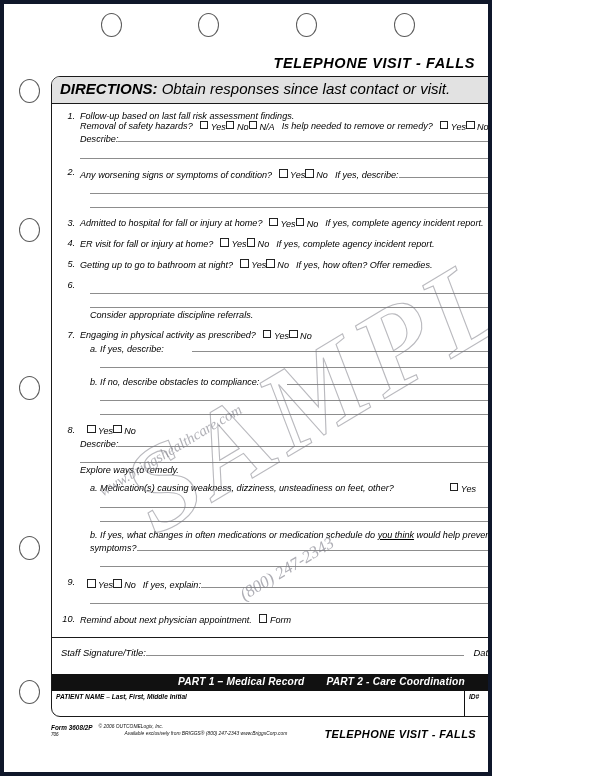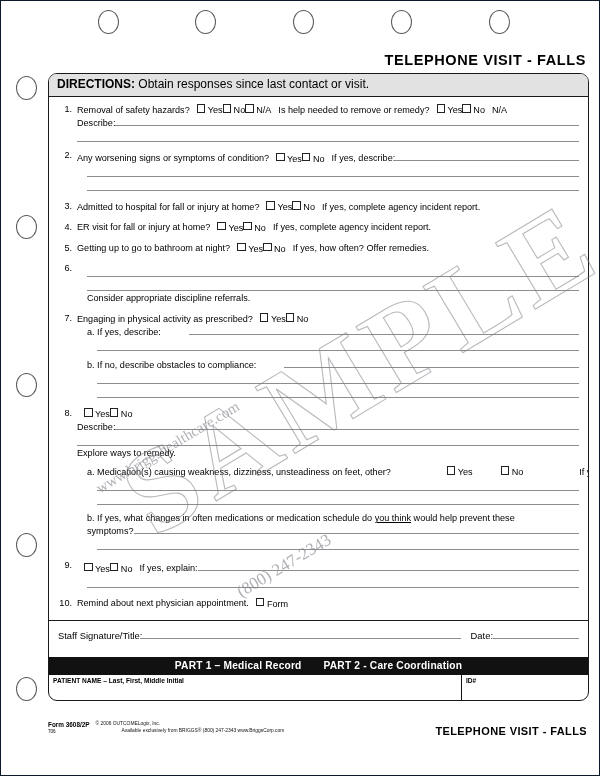--- a/index.html
+++ b/index.html
@@ -4,25 +4,26 @@
 <style>
   html,body{margin:0;padding:0;}
   body{
     width:600px;height:776px;overflow:hidden;
     background:#ffffff;
     font-family:"Liberation Sans", sans-serif;
     color:#000;
     -webkit-font-smoothing:antialiased;
   }
   .page{
-    position:relative;width:600px;height:776px;
-    border:1px solid #0f172a;
+    position:relative;width:492px;height:776px;
+    border:4px solid #0f172a;
     box-sizing:border-box;
     background:#fff;
     overflow:hidden;
+    font-style:italic;
   }
 
   
   .hole{
     position:absolute;
     width:19px;height:22px;
     border:1px solid #5a5a5a;
     border-radius:50%;
     background:#fff;
   }
@@ -42,21 +43,21 @@
     border:1.6px solid #1a1a1a;
     border-radius:9px;
     box-sizing:border-box;
     background:#fff;
     overflow:hidden;
   }
   .directions{
     background:#e2e2e2;
     border-bottom:1.4px solid #1a1a1a;
     padding:4px 8px 5px 8px;
-    font-size:12px;
+    font-size:15px;
     line-height:1.1;
   }
   .directions b{font-weight:bold;}
 
   .body-area{
     padding:7px 9px 4px 9px;
     font-size:9.1px;
     line-height:1.12;
   }
 
@@ -239,20 +240,21 @@
 
     <div class="directions">
       <b>DIRECTIONS:</b><span> Obtain responses since last contact or visit.</span>
     </div>
 
     <div class="body-area">
 
       <div class="q">
         <div class="qnum">1.</div>
         <div class="qbody">
+          <div class="txt">Follow-up based on last fall risk assessment findings.</div>
           <div class="line-row">
             <span class="txt">Removal of safety hazards?</span>
             <span class="gap"></span>
             <span class="opt"><span class="cbx"></span><span>Yes</span></span>
             <span class="opt"><span class="cbx"></span><span>No</span></span>
             <span class="opt"><span class="cbx"></span><span>N/A</span></span>
             <span class="gap"></span>
             <span class="txt">Is help needed to remove or remedy?</span>
             <span class="gap"></span>
             <span class="opt"><span class="cbx"></span><span>Yes</span></span>

